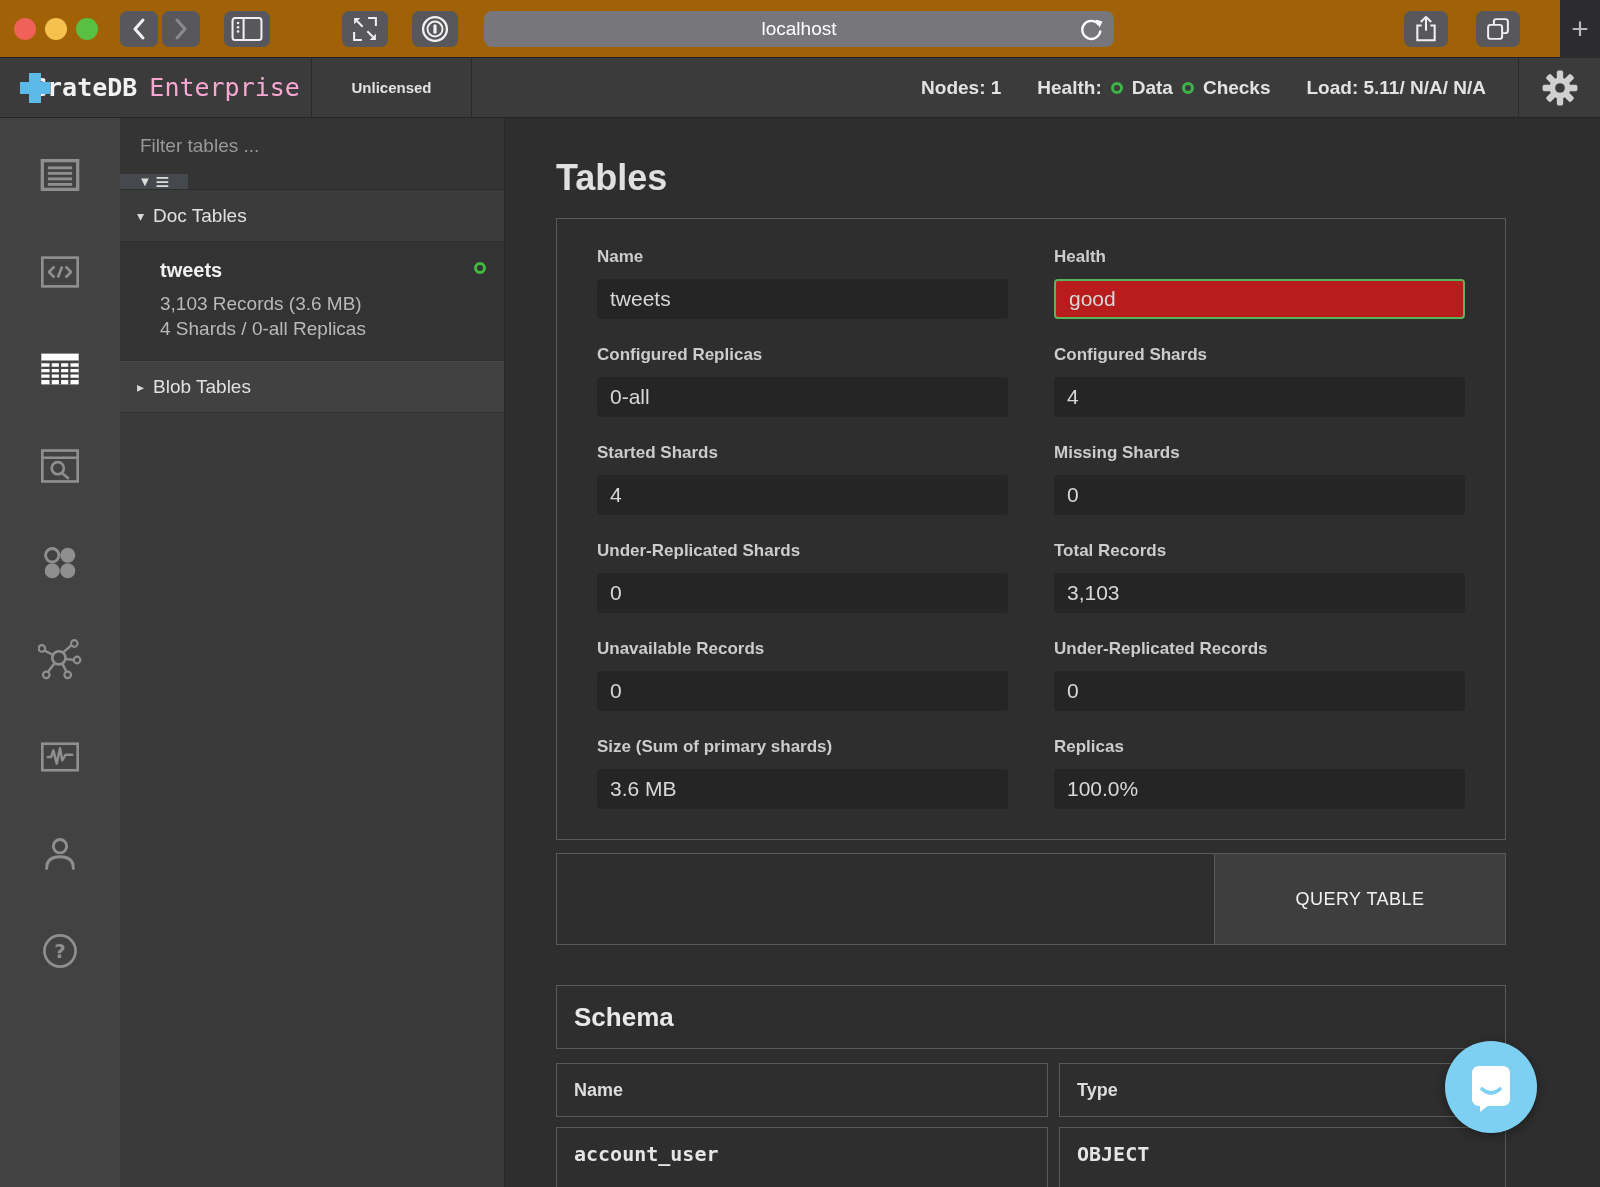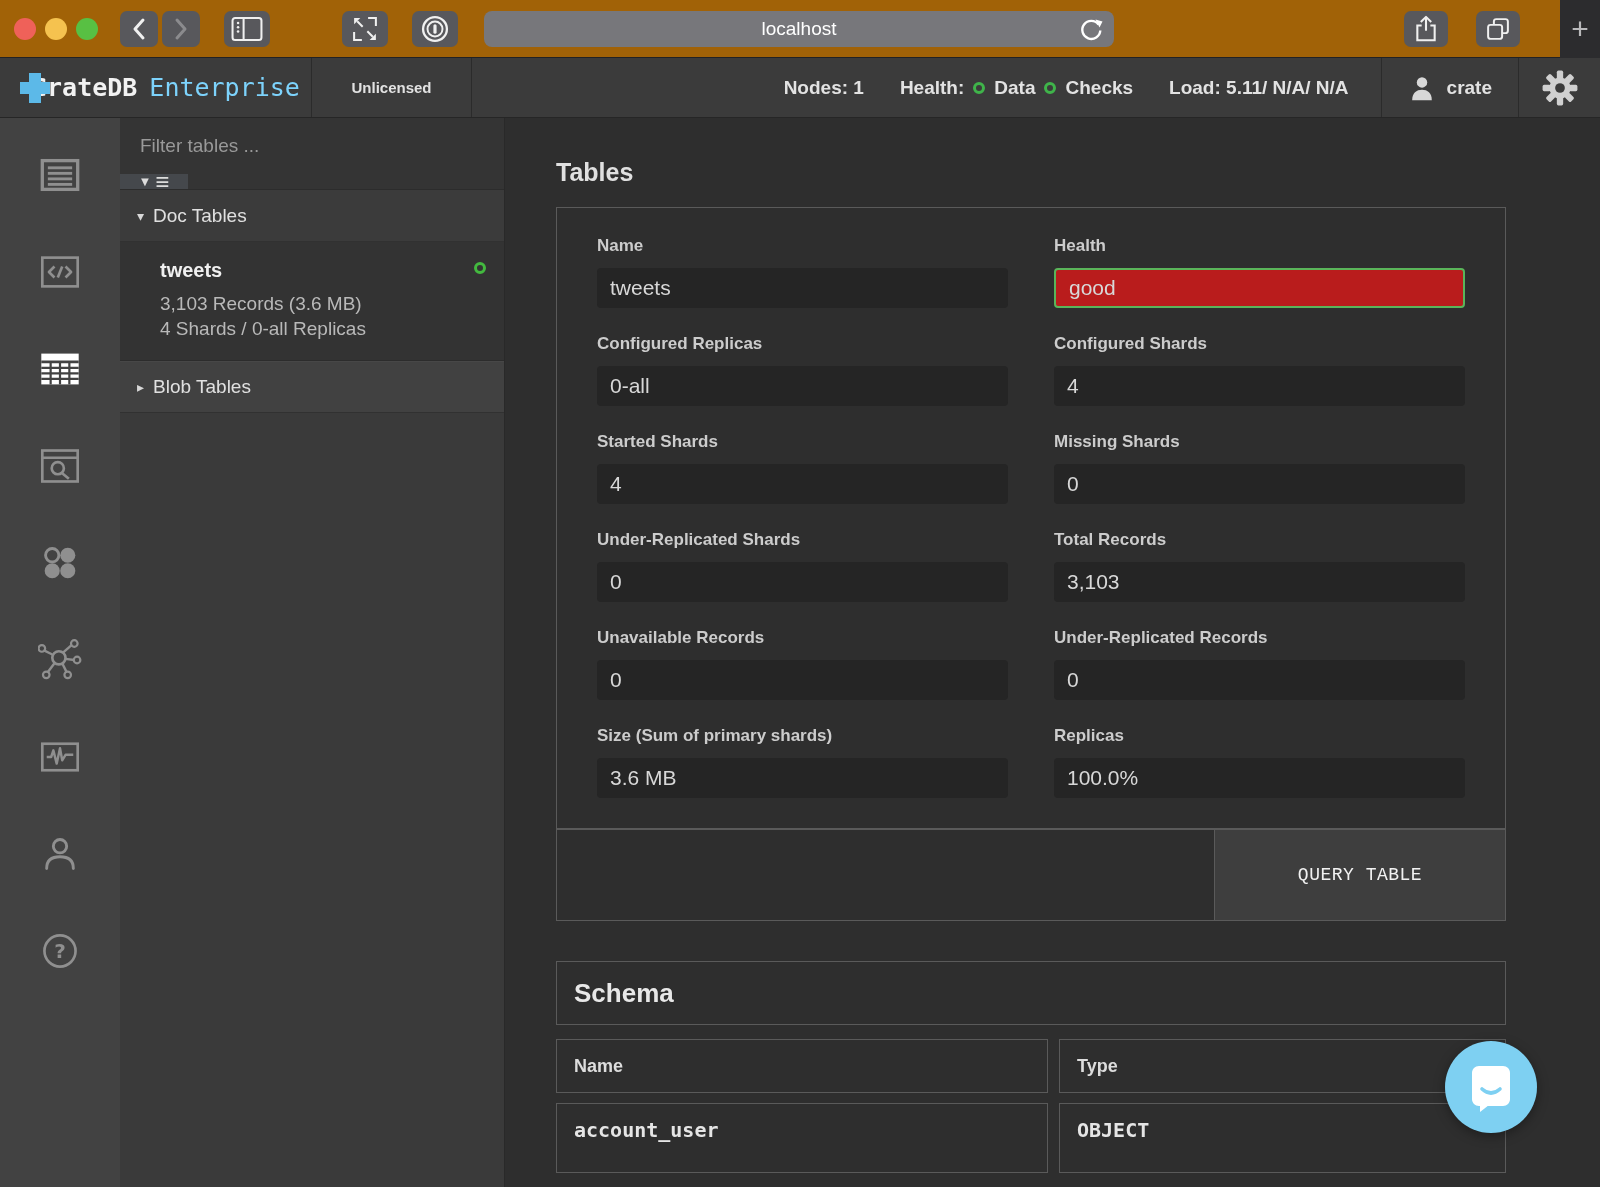--- a/index.html
+++ b/index.html
@@ -36,21 +36,21 @@
                 display:flex; align-items:stretch; color:#e2e2e2; }
   .brand { display:flex; align-items:center; gap:12px; padding:0 20px;
            border-right:1px solid #2b2b2b; width:312px; }
   .brand-cross { position:relative; width:30px; height:30px; }
   .brand-cross::before { content:""; position:absolute; left:9px; top:0; width:12px; height:30px;
                          background:#5cb9e8; }
   .brand-cross::after  { content:""; position:absolute; left:0; top:9px; width:30px; height:12px;
                          background:#5cb9e8; }
   .brand-name { font-family:"DejaVu Sans Mono", monospace; font-weight:bold;
                 font-size:25px; color:#f2f2f2; }
-  .brand-edition { font-family:"DejaVu Sans Mono", monospace; font-size:25px; color:#7dd3fc; }
+  .brand-edition { font-family:"DejaVu Sans Mono", monospace; font-size:25px; color:#f9a8d4; }
   .license { width:160px; display:flex; align-items:center; justify-content:center;
              border-right:1px solid #2b2b2b; font-weight:bold; font-size:15px; }
   .header-stats { flex:1; display:flex; align-items:center; justify-content:flex-end;
                   gap:36px; padding-right:32px; font-weight:bold; font-size:19px; }
   .health-group { display:flex; align-items:center; gap:9px; }
   .ring { width:12px; height:12px; border:3px solid #3fb44a; border-radius:50%; display:inline-block; }
   .header-user { display:flex; align-items:center; gap:11px; padding:0 26px;
                  border-left:1px solid #2b2b2b; font-weight:bold; font-size:19px; }
   .header-gear { width:82px; display:flex; align-items:center; justify-content:center;
                  border-left:1px solid #2b2b2b; }
@@ -76,32 +76,32 @@
   .section-row .caret { font-size:14px; color:#d8d8d8; }
   .blob { background:#414141; border-top:1px solid #474747; }
   .tweets-item { background:#333333; padding:17px 20px 19px 40px;
                  border-bottom:1px solid #2c2c2c; position:relative; }
   .tweets-name { font-weight:bold; font-size:20px; color:#f0f0f0; margin-bottom:9px; }
   .tweets-sub { font-size:19px; color:#b9b9b9; line-height:25px; }
   .status-ring { position:absolute; right:18px; top:20px; width:12px; height:12px;
                  border:3px solid #43b93f; border-radius:50%; }
 
   .main { flex:1; background:#2e2e2e; padding:42px 94px 0 51px; overflow:hidden; }
-  .page-title { font-size:25px; font-weight:bold; color:#e0e0e0; line-height:1;
+  .page-title { font-size:36px; font-weight:bold; color:#e0e0e0; line-height:1;
                 padding-bottom:22px; }
   .detail-card { border:1px solid #5a5a5a; padding:2px 40px 30px 40px; }
   .field-grid { display:grid; grid-template-columns:1fr 1fr; column-gap:46px; }
   .field { margin-top:26px; }
   .field-label { display:block; font-weight:bold; font-size:17px; color:#cccccc;
                  line-height:19px; margin-bottom:13px; }
   .field-value { height:40px; background:#252525; border-radius:4px; display:flex;
                  align-items:center; padding:0 13px; font-size:21px; color:#d8d8d8; }
   .field-value.health { background:#b91c1c; border:2px solid #5ab55a; }
 
-  .query-bar { border:1px solid #5a5a5a; height:92px; display:flex;font-family:Liberation Mono, monospace; }
+  .query-bar { margin-top:13px; border:1px solid #5a5a5a; height:92px; display:flex; }
   .query-spacer { flex:1; }
   .query-btn { width:291px; background:#3e3e3e; border-left:1px solid #5a5a5a;
                display:flex; align-items:center; justify-content:center;
                color:#f2f2f2; font-size:18px; letter-spacing:.5px; cursor:pointer; }
 
   .schema-section { margin-top:40px; }
   .schema-title-box { border:1px solid #5a5a5a; height:64px; display:flex; align-items:center;
                       padding-left:17px; font-size:26px; font-weight:bold; color:#e8e8e8; }
   .schema-table { margin-top:14px; display:flex; flex-direction:column; gap:10px; }
   .schema-row { display:flex; gap:11px; }
@@ -231,29 +231,20 @@
     <span class="health-group">
       <span>Health:</span>
       <span class="ring"></span>
       <span>Data</span>
       <span class="ring"></span>
       <span>Checks</span>
     </span>
     <span>Load: 5.11/ N/A/ N/A</span>
   </div>
 
-  <div class="header-user">
-    <span>
-      <svg width="28" height="28" viewBox="0 0 30 30" fill="#d8d8d8">
-        <circle cx="15" cy="9" r="5.6"></circle>
-        <path d="M4.5 28 C4.5 20.5 9 17 15 17 C21 17 25.5 20.5 25.5 28 Z"></path>
-      </svg>
-    </span>
-    <span>crate</span>
-  </div>
 
   <div class="header-gear">
     <span>
       <svg width="38" height="38" viewBox="0 0 36 36">
         <g fill="#d0d0d0">
           <circle cx="18" cy="18" r="10"></circle>
           <rect x="15" y="1.5" width="6" height="8" rx="1.5"></rect>
           <rect x="15" y="1.5" width="6" height="8" rx="1.5" transform="rotate(45 18 18)"></rect>
           <rect x="15" y="1.5" width="6" height="8" rx="1.5" transform="rotate(90 18 18)"></rect>
           <rect x="15" y="1.5" width="6" height="8" rx="1.5" transform="rotate(135 18 18)"></rect>

